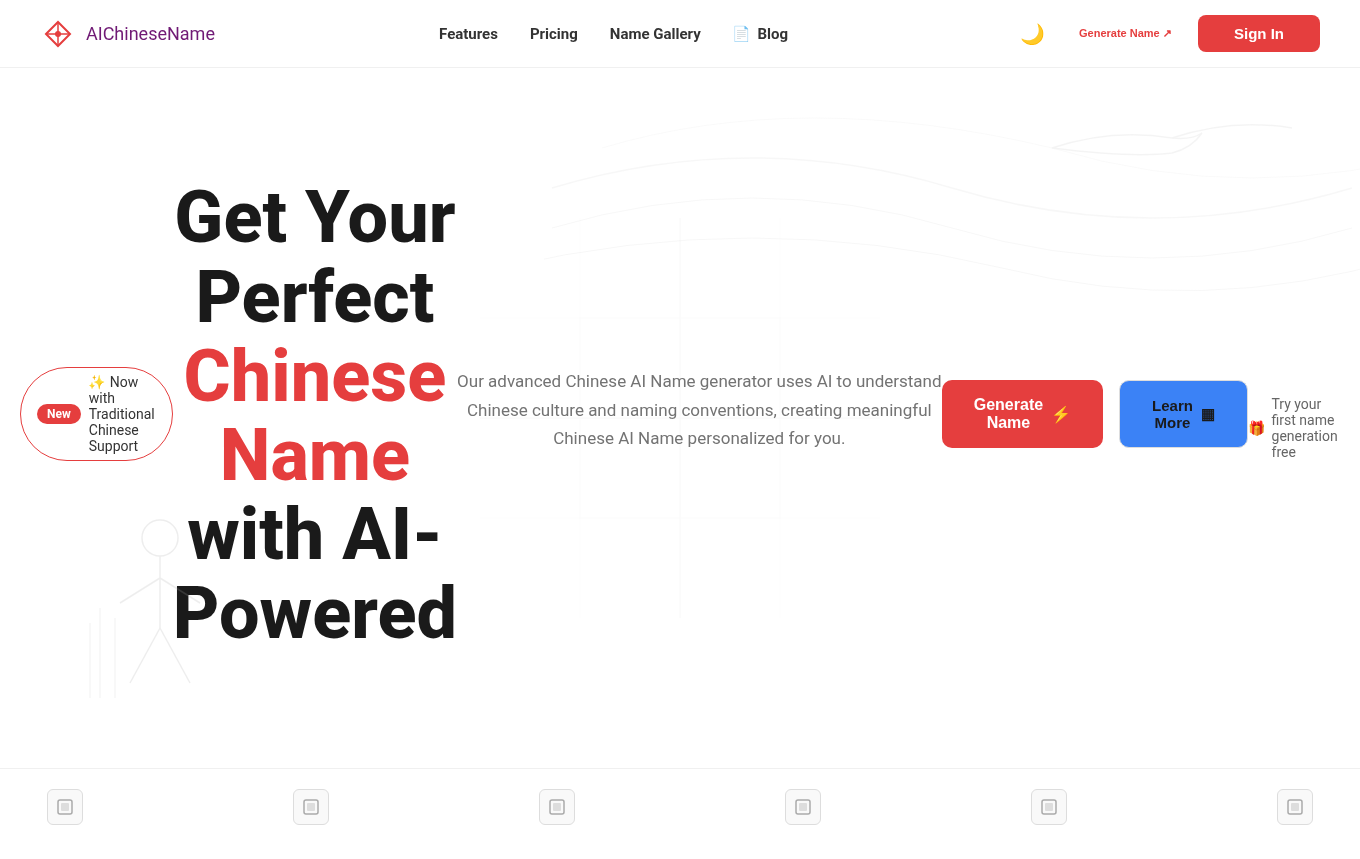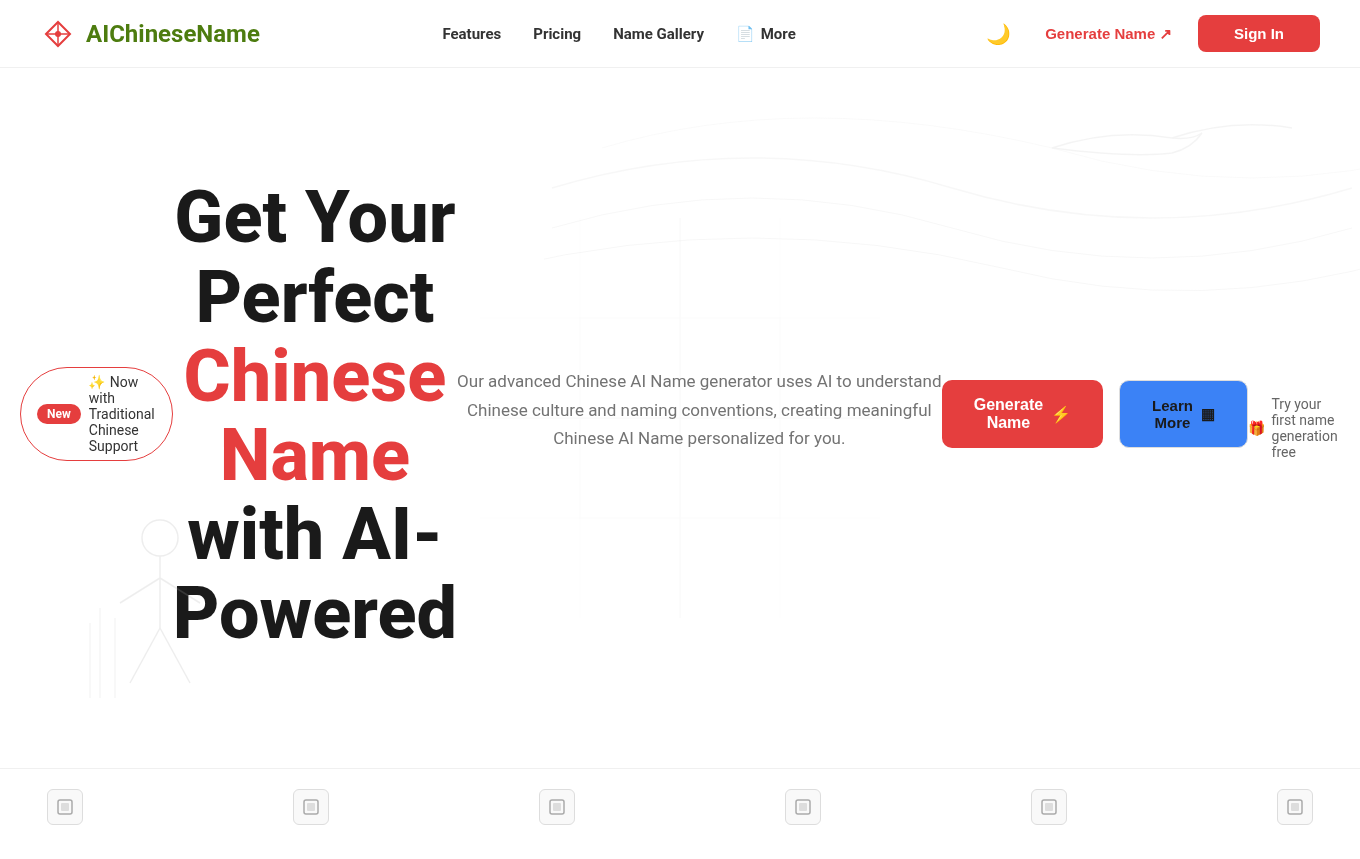--- a/index.html
+++ b/index.html
@@ -29,23 +29,23 @@
       gap: 10px;
       text-decoration: none;
       color: #1a1a1a;
     }
     .nav-logo-icon {
       width: 36px;
       height: 36px;
       color: #e53e3e;
     }
     .nav-logo-text {
-      font-size: 24px;
-      font-weight: 700;
-      color: #4d7c0f;
+      font-size: 18px;
+      font-weight: 400;
+      color: #701a75;
     }
     .nav-links {
       display: flex;
       align-items: center;
       gap: 32px;
       list-style: none;
     }
     .nav-links a {
       text-decoration: none;
       color: #333;
@@ -66,21 +66,21 @@
       cursor: pointer;
       font-size: 20px;
       padding: 4px 8px;
       color: #555;
       border-radius: 6px;
     }
     .btn-generate-nav {
       background: none;
       border: none;
       cursor: pointer;
-      font-size: 15px;
+      font-size: 11px;
       font-weight: 600;
       color: #e53e3e;
       display: flex;
       align-items: center;
       gap: 4px;
       padding: 6px 10px;
     }
     .btn-signin {
       background: #e53e3e;
       color: #fff;
@@ -260,21 +260,21 @@
       </li>
     <li>
         <a href="#">Pricing</a>
       </li>
     <li>
         <a href="#">Name Gallery</a>
       </li>
     <li>
       <a href="#">
         <span>📄</span>
-        <span>More</span>
+        <span>Blog</span>
       </a>
     </li>
   </ul>
 
   <div class="nav-right">
     <button class="btn-dark-mode">
       <span>🌙</span>
     </button>
     <button class="btn-generate-nav">
       <span>Generate Name ↗</span>

